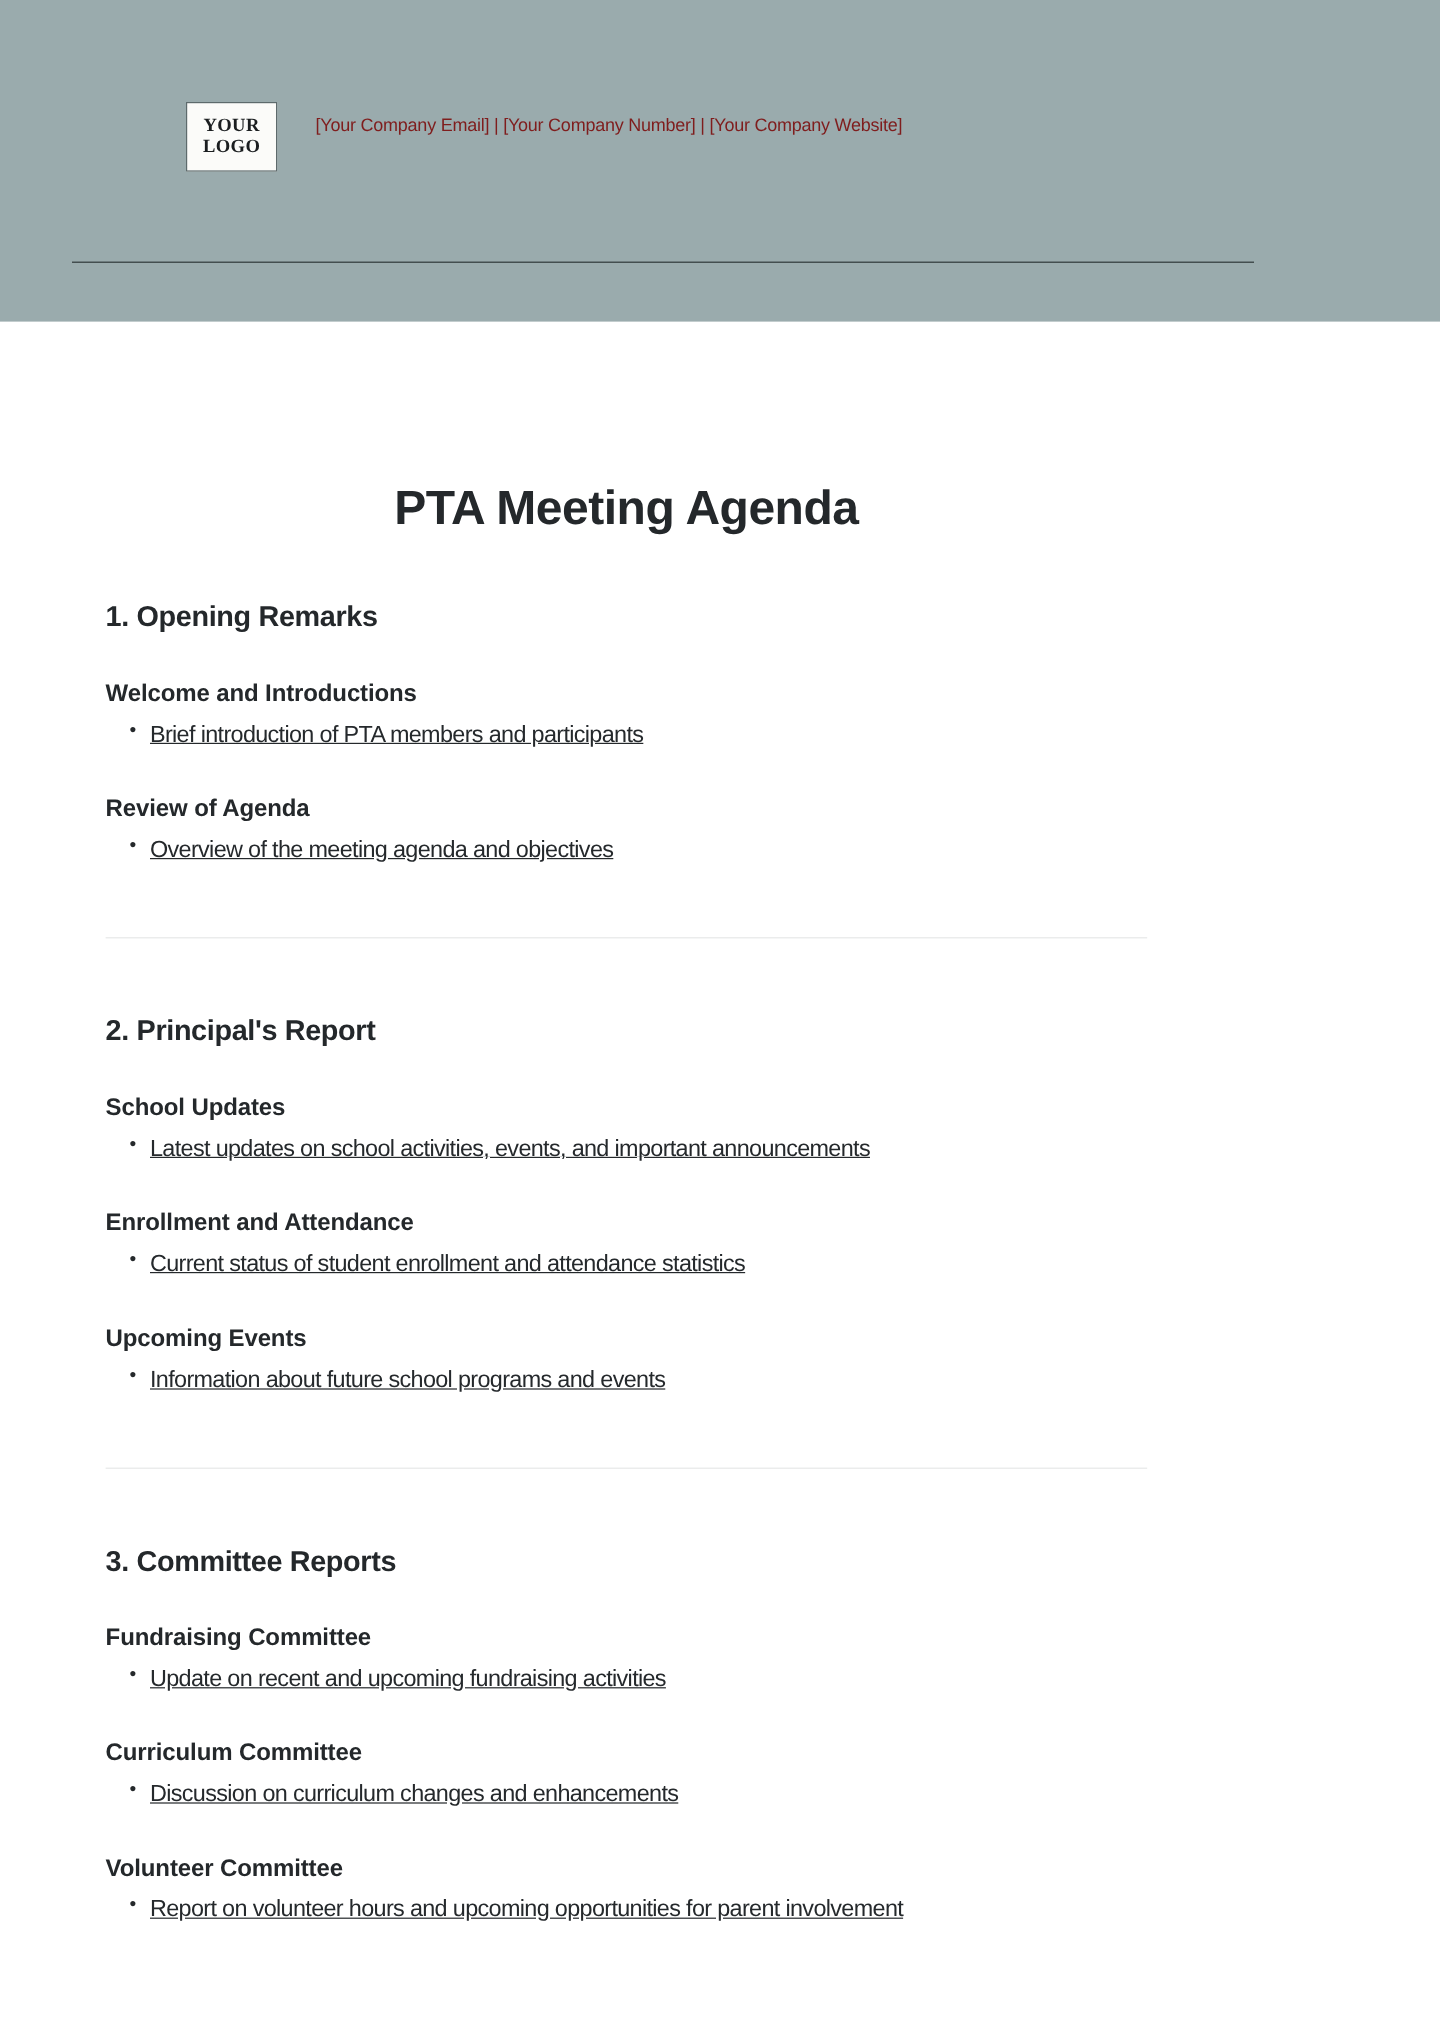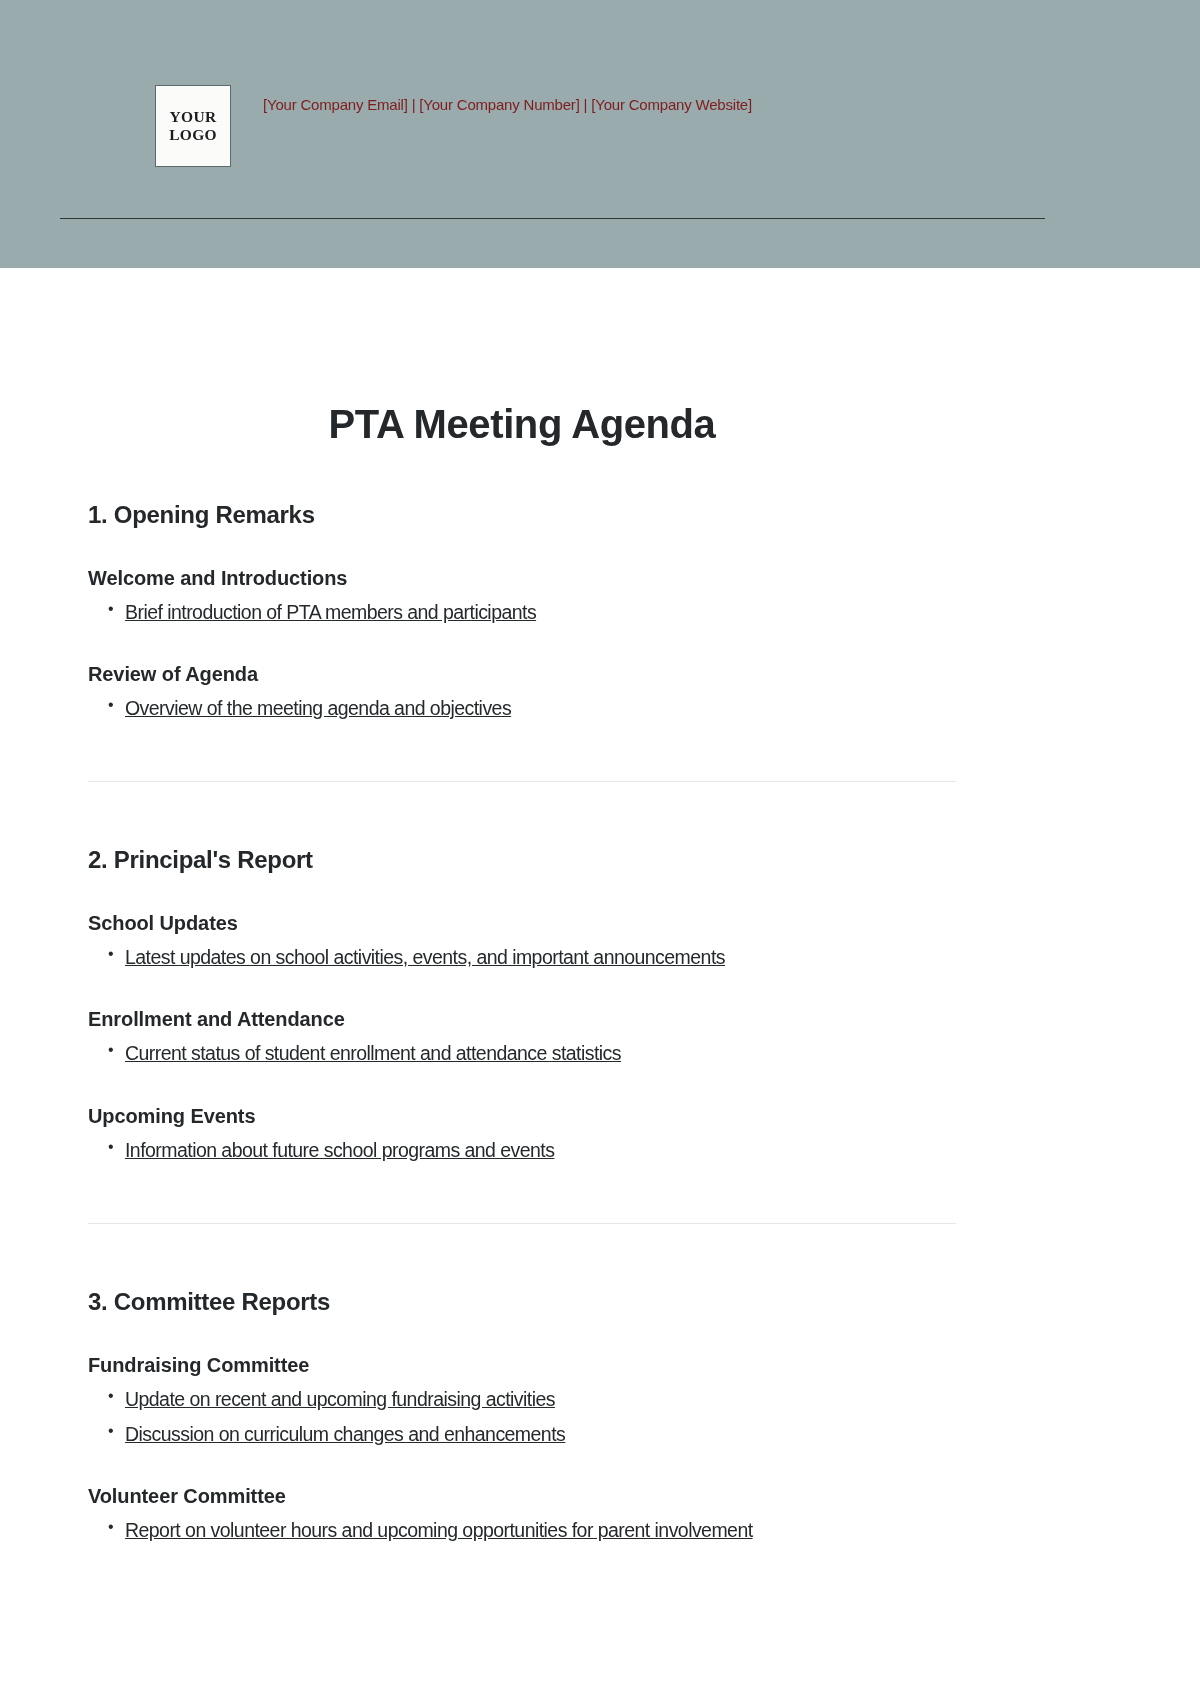--- a/index.html
+++ b/index.html
@@ -34,21 +34,21 @@
   .header-inner {
     position: absolute;
     left: 155px;
     top: 85px;
     display: flex;
     align-items: flex-start;
   }
 
   .logo-box {
     width: 76px;
-    height: 82px;
+    height: 58px;
     background: #fbfbf9;
     border: 1px solid #5d6a6c;
     display: flex;
     flex-direction: column;
     align-items: center;
     justify-content: center;
     line-height: 1.18;
     flex: none;
   }
 
@@ -233,20 +233,21 @@
     <div class="divider"></div>
 
     <div class="section sec-3">
       <h2 class="section-heading">3. Committee Reports</h2>
 
       <h3 class="subheading">Fundraising Committee</h3>
       <ul class="bullet-list">
         <li class="bullet-item">Update on recent and upcoming fundraising activities</li>
       </ul>
 
+      <h3 class="subheading">Curriculum Committee</h3>
       <ul class="bullet-list">
         <li class="bullet-item">Discussion on curriculum changes and enhancements</li>
       </ul>
 
       <h3 class="subheading">Volunteer Committee</h3>
       <ul class="bullet-list">
         <li class="bullet-item">Report on volunteer hours and upcoming opportunities for parent involvement</li>
       </ul>
     </div>
 

